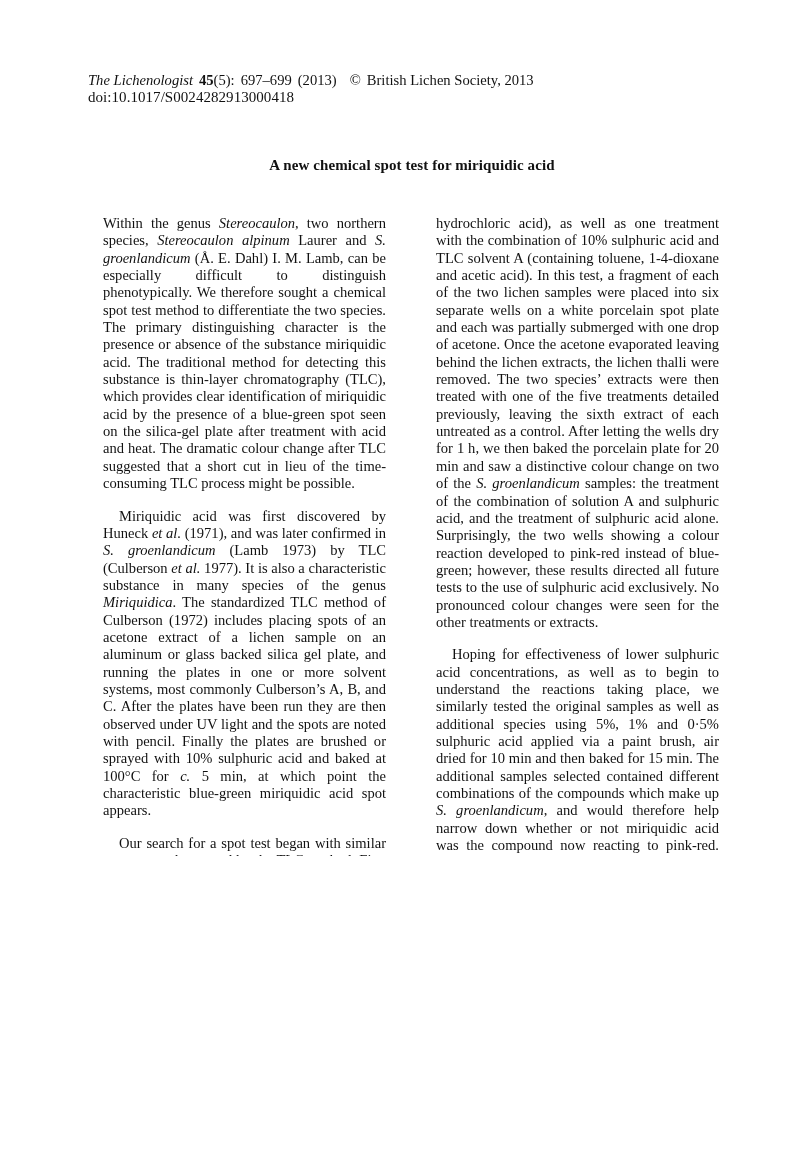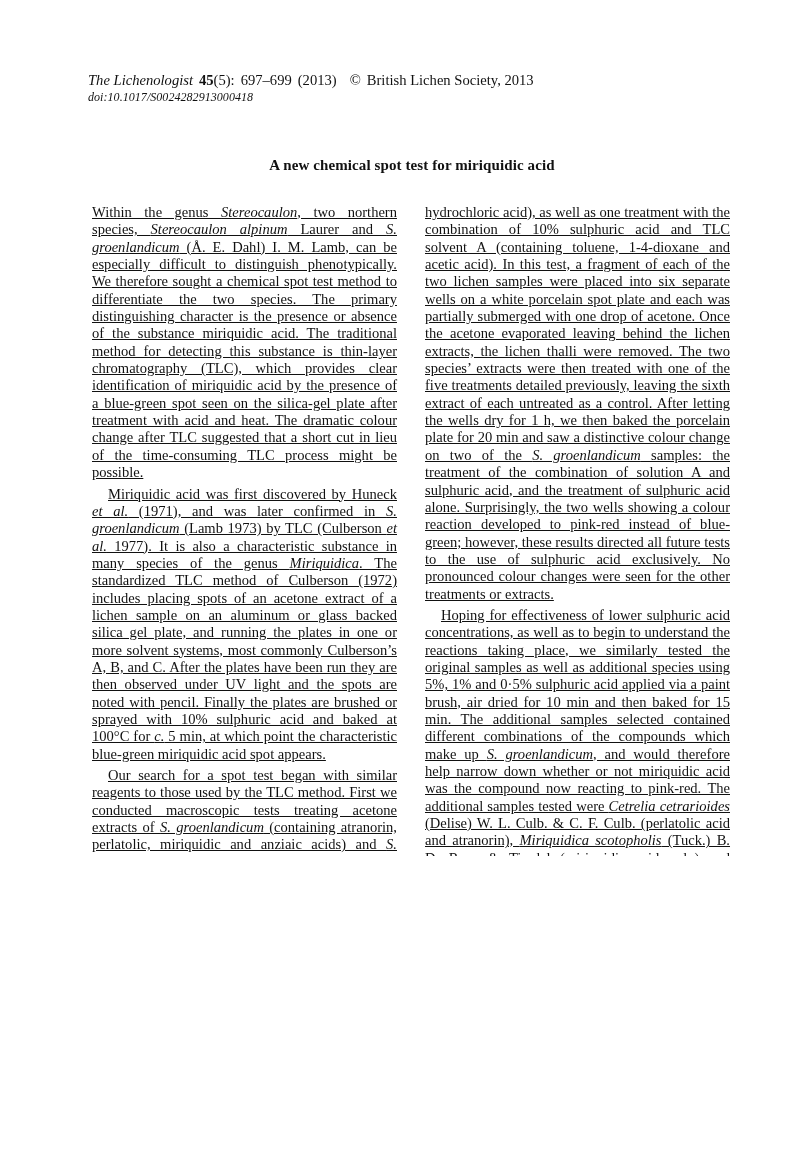--- a/index.html
+++ b/index.html
@@ -38,23 +38,22 @@
   .jtitle {
     font-style: italic;
   }
   .jvolume { font-weight: bold; }
   .sp-wide { display: inline-block; width: 6px; }
   .sp-xwide { display: inline-block; width: 13px; }
   .copyright-mark {
     font-style: normal;
   }
   .doi-line {
-    font-size: 12px;
+    font-size: 15px;
     letter-spacing: 0.05px;
-    font-style: italic;
   }
 
   
   .article-title {
     position: absolute;
     left: 88px;
     top: 144px;
     width: 648px;
     text-align: center;
     font-size: 15px;
@@ -74,23 +73,22 @@
   }
   .column {
     width: 313px;
     font-size: 14.55px;
     line-height: 17.35px;
     text-align: justify;
     text-justify: inter-word;
     hyphens: none;
   }
   .column p {
-    margin: 4px;
+    margin: 15px;
     text-indent: 0;
-    text-decoration: underline;
   }
   .column p.indented {
     text-indent: 16px;
   }
   i, .ital { font-style: italic; }
 </style>
 </head>
 <body>
 
 <div class="page">

